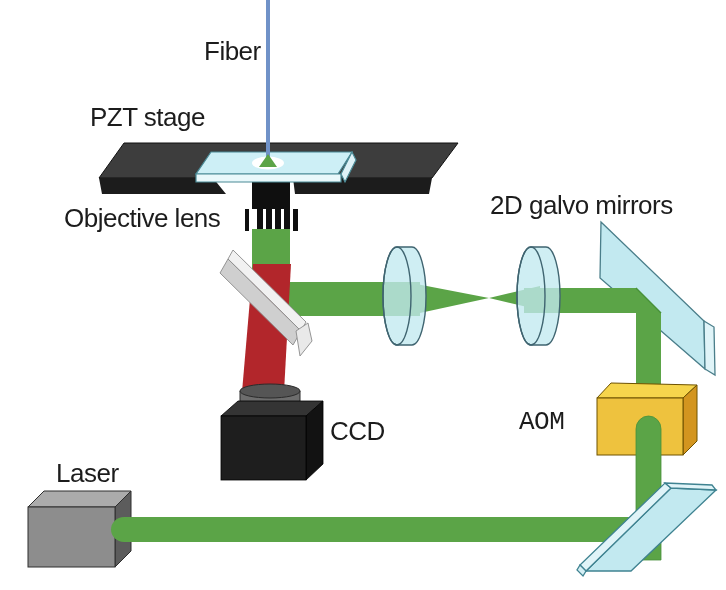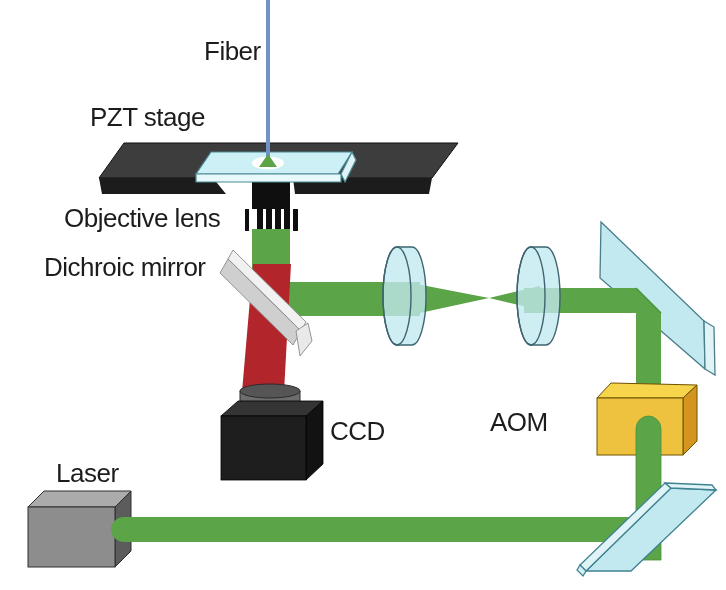--- a/index.html
+++ b/index.html
@@ -123,17 +123,17 @@
     </g>
 
     <ellipse cx="268" cy="163" rx="16" ry="6.5" fill="#ffffff"></ellipse>
     <rect class="fiber" x="266" y="0" width="4" height="162"></rect>
     <polygon class="beam" points="268,154 259,167 277,167"></polygon>
   </svg>
 
   <div class="lbl" style="left:204px;top:38px;">Fiber</div>
   <div class="lbl" style="left:64px;top:205px;">Objective lens</div>
   <div class="lbl" style="left:90px;top:104px;">PZT stage</div>
-  <div class="lbl" style="left:44px;top:254px;">Dichroic mirror</div>
+  <div class="lbl" style="left:490px;top:192px;">2D galvo mirrors</div>
   <div class="lbl" style="left:330px;top:418px;">CCD</div>
-  <div class="lbl" style="left:490px;top:409px;">AOM</div>
+  <div class="lbl" style="left:519px;top:409px;font-family:Liberation Mono, monospace;">AOM</div>
   <div class="lbl" style="left:56px;top:460px;">Laser</div>
 </div>
 
 </body></html>

